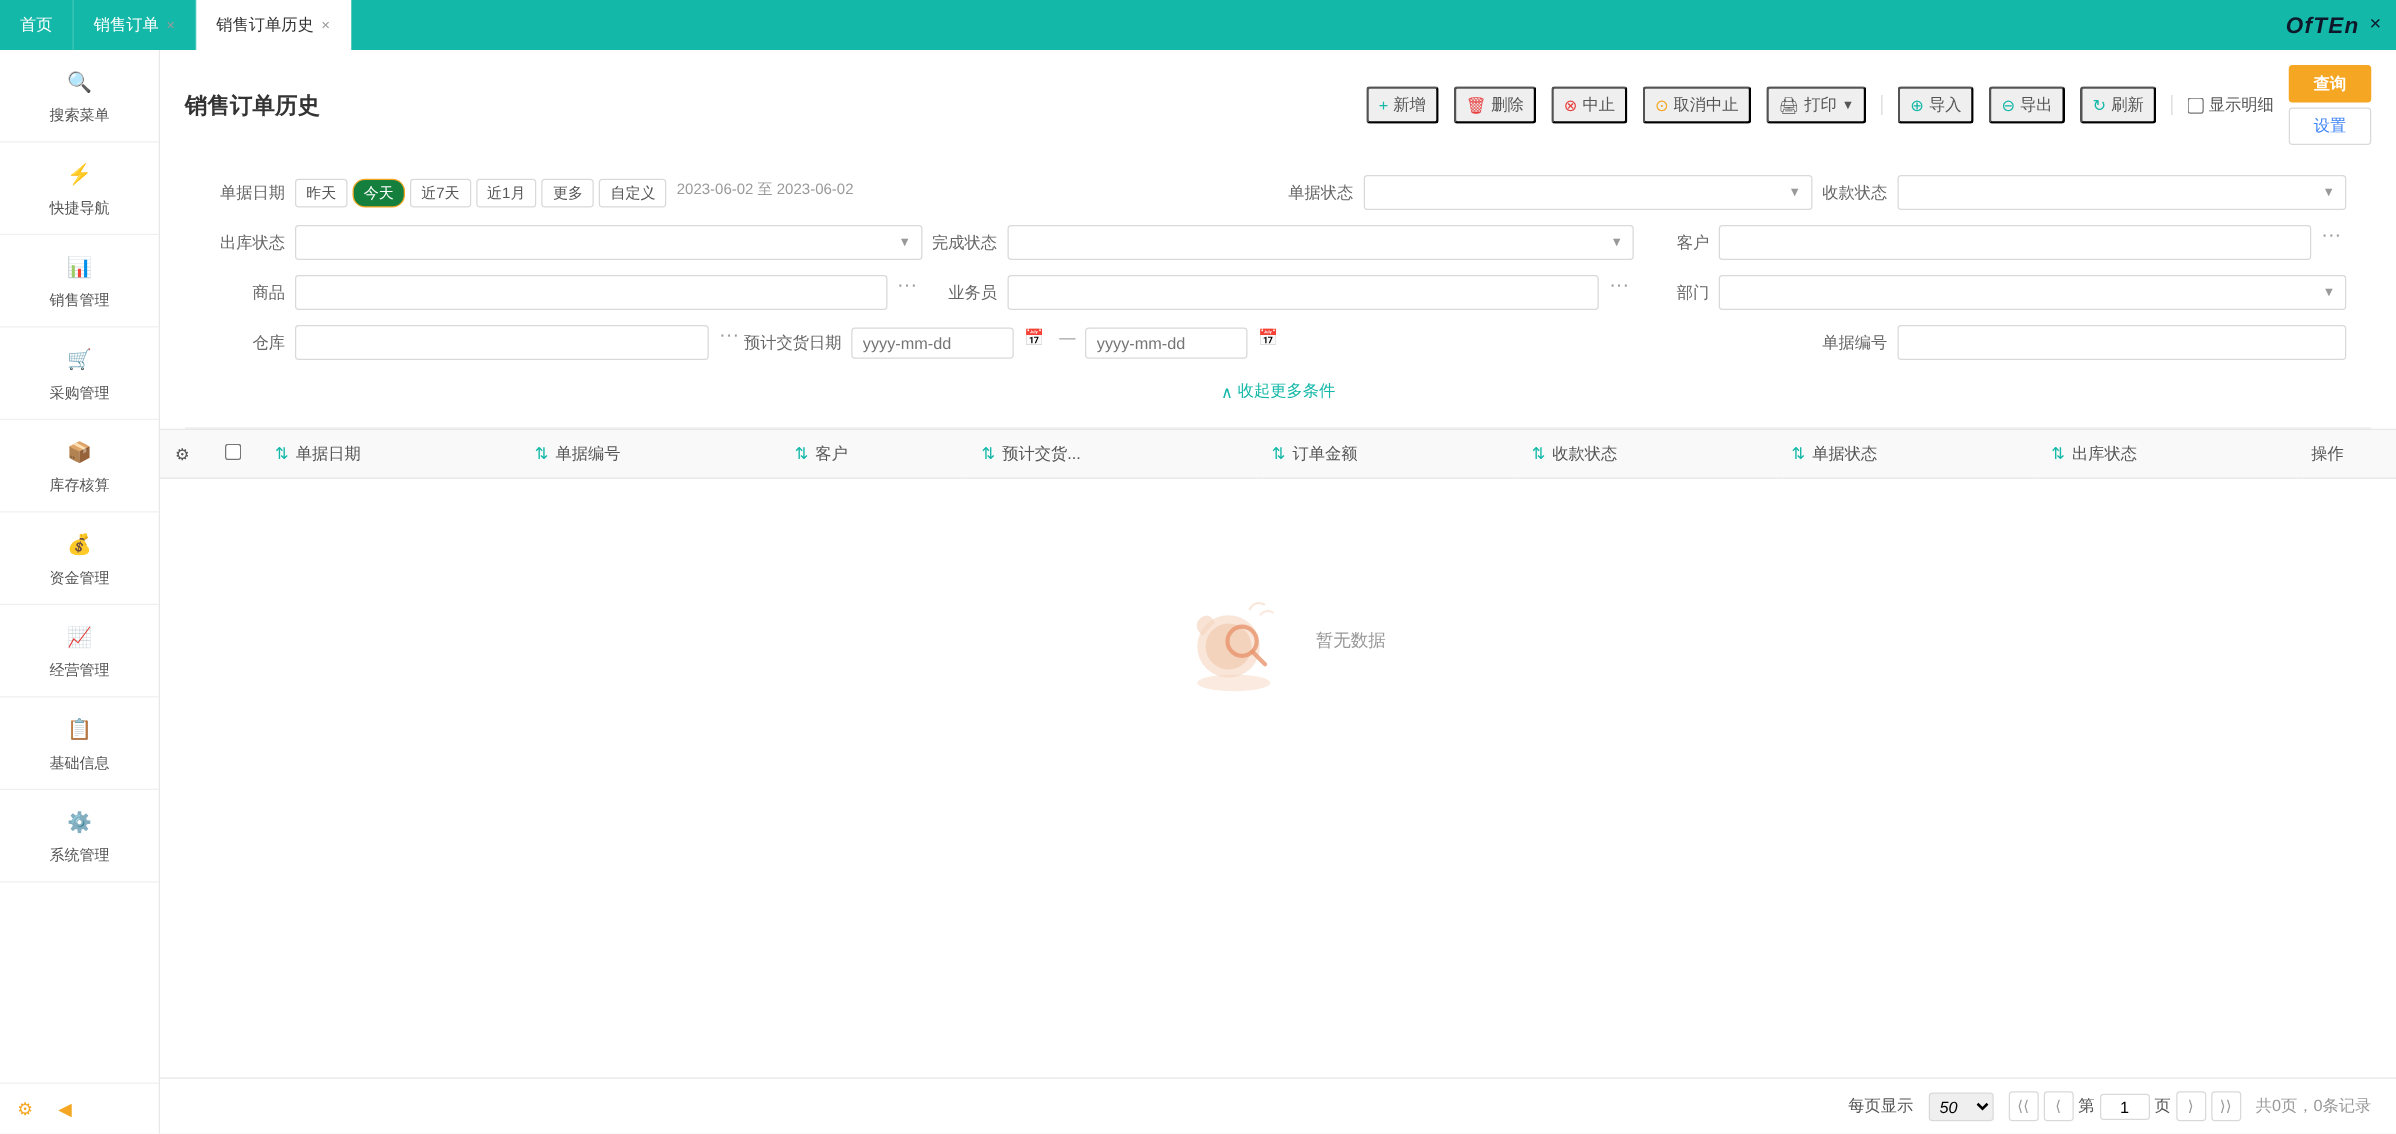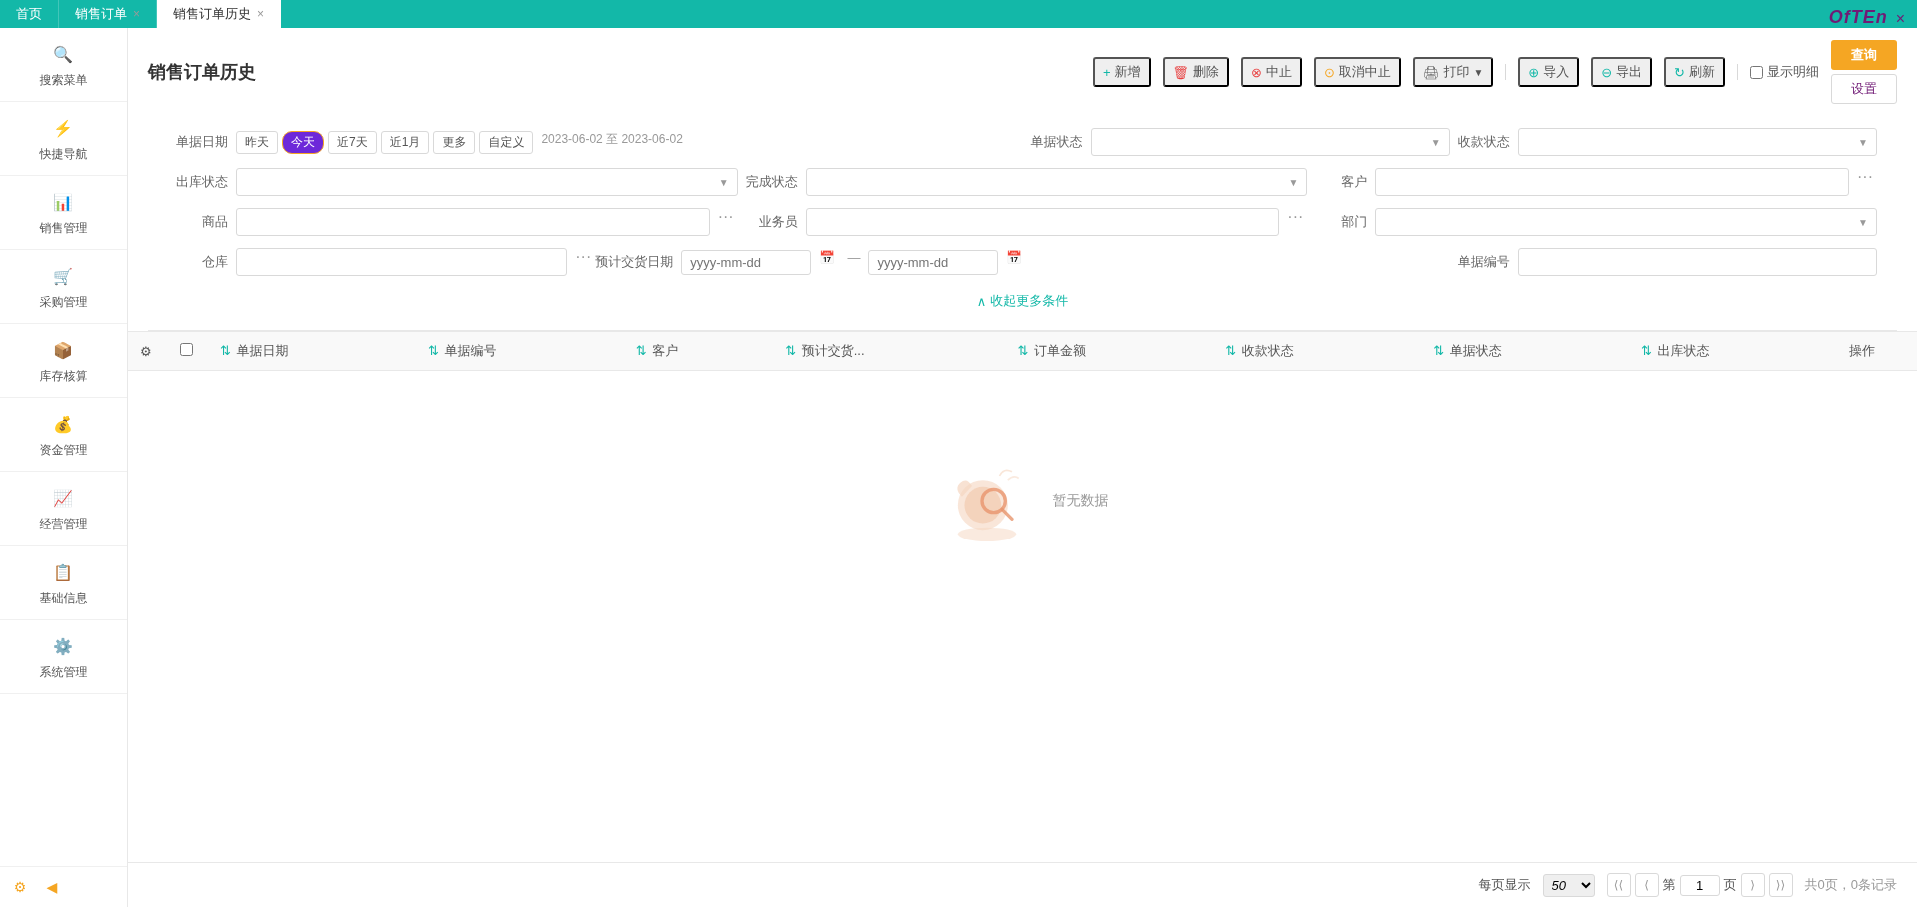--- a/index.html
+++ b/index.html
@@ -1,20 +1,20 @@
 <!DOCTYPE html>
 <html><head>
   <meta charset="utf-8">
   <style>
     * { box-sizing: border-box; margin: 0; padding: 0; }
     body { font-family: 'Microsoft YaHei', sans-serif; font-size: 13px; background: #f5f5f5; display: flex; flex-direction: column; height: 907px; overflow: hidden; }
 
     
     .top-bar {
-      height: 28px;
+      height: 40px;
       background: #13b8a8;
       display: flex;
       align-items: stretch;
       flex-shrink: 0;
     }
     .top-bar-tab {
       display: flex;
       align-items: center;
       padding: 0 16px;
       color: #fff;
@@ -32,24 +32,24 @@
       color: #999;
       cursor: pointer;
     }
     .top-bar-tab.home {
       background: transparent;
       color: #fff;
     }
     .top-bar-right {
       margin-left: auto;
       display: flex;
-      align-items: flex-end;
+      align-items: center;
       padding: 0 12px;
       gap: 8px;
-      color: #701a75;
+      color: #0f172a;
       font-size: 12px;
     }
     .top-bar-close {
       cursor: pointer;
       font-size: 16px;
     }
 
     
     .layout {
       display: flex;
@@ -158,21 +158,21 @@
       color: #fff;
       border: none;
       padding: 6px 20px;
       border-radius: 3px;
       cursor: pointer;
       font-size: 13px;
       font-weight: bold;
     }
     .setting-btn {
       background: #fff;
-      color: #701a75;
+      color: #3b82f6;
       border: 1px solid #d9d9d9;
       padding: 5px 16px;
       border-radius: 3px;
       cursor: pointer;
       font-size: 13px;
     }
     .display-check {
       display: flex;
       align-items: center;
       gap: 4px;
@@ -222,21 +222,21 @@
       padding: 2px 8px;
       border: 1px solid #d9d9d9;
       border-radius: 3px;
       cursor: pointer;
       font-size: 12px;
       color: #555;
       background: #fff;
       white-space: nowrap;
     }
     .date-btn.active {
-      background: #6d28d9;
+      background: #15803d;
       color: #fff;
       border-color: #f5a623;
       border-radius: 10px;
     }
     .date-range-text {
       font-size: 12px;
       color: #999;
       margin-left: 4px;
     }
     .select-field {

